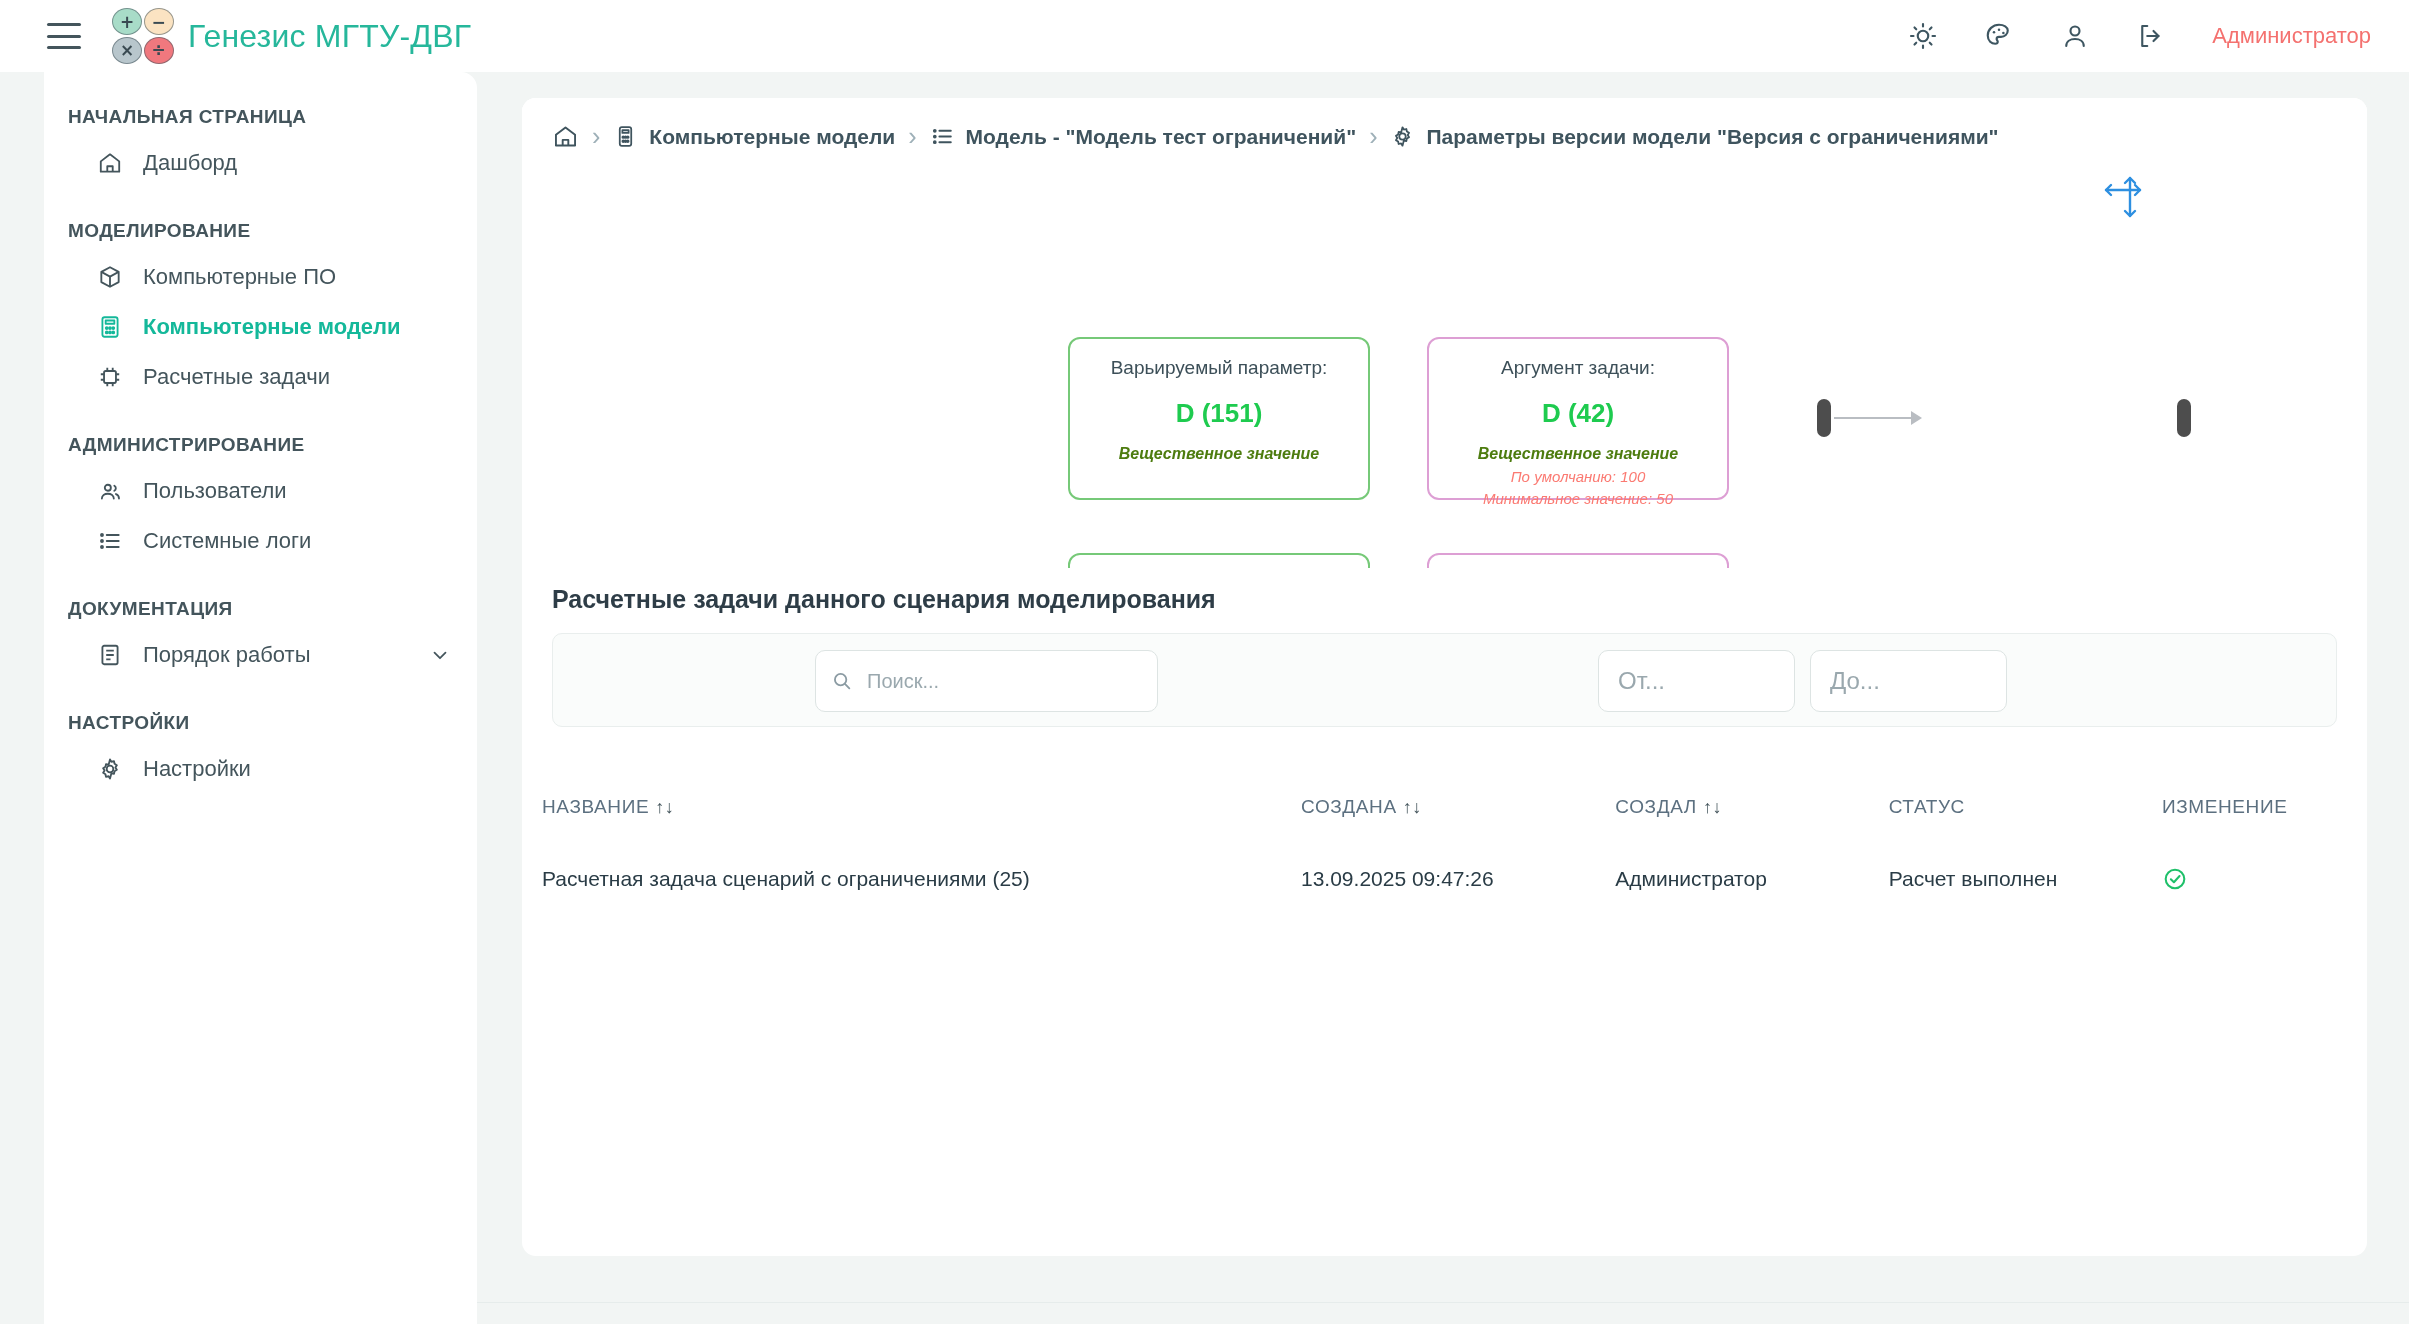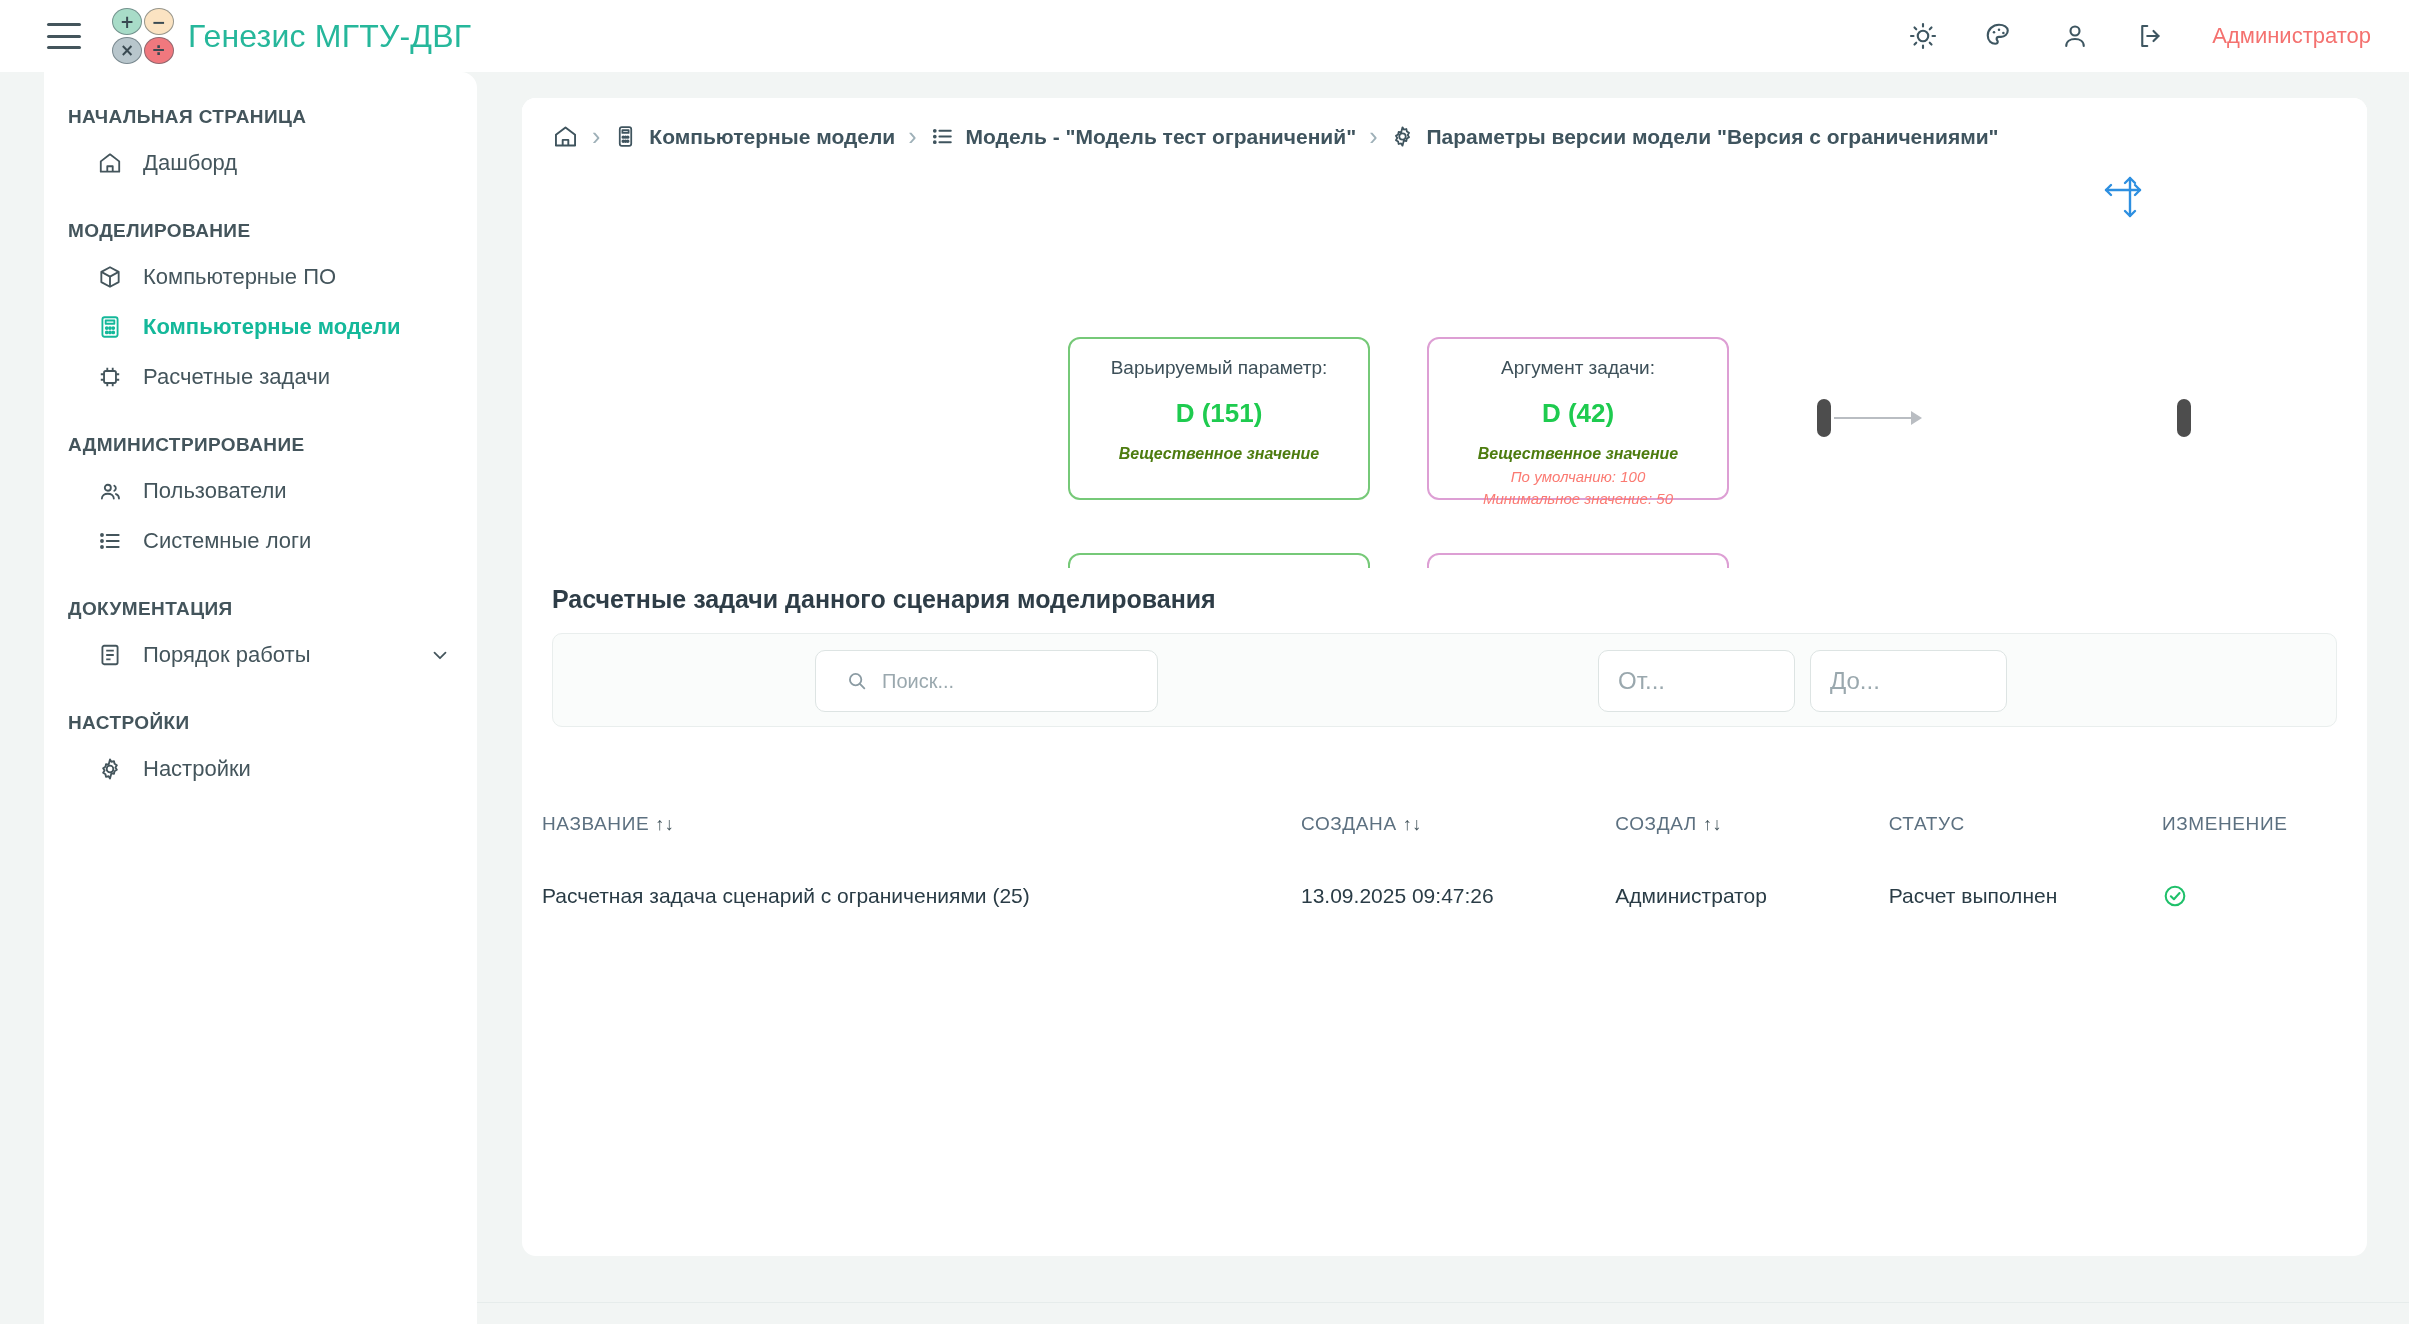--- a/index.html
+++ b/index.html
@@ -150,21 +150,21 @@
     position: absolute; left: 30px; top: 487px;
     font-size: 25px; font-weight: 700; color: #2e3d47;
   }
   .filter-card {
     position: absolute; left: 30px; top: 535px; width: 1785px; height: 94px;
     background: #fafcfb; border: 1px solid #e9eeed; border-radius: 10px;
   }
   .search-box {
     position: absolute; left: 262px; top: 16px; width: 343px; height: 62px;
     border: 1px solid #dde4e3; border-radius: 10px; background: #fff;
-    display: flex; align-items: center; padding-left: 30px; gap: 14px;
+    display: flex; align-items: center; padding-left: 15px; gap: 14px;
   }
   .search-ic { width: 22px; height: 22px; color: #8b9ba3; flex: 0 0 22px; }
   .search-box input {
     border: 0; outline: 0; font-size: 20px; color: #37474f;
     background: transparent; width: 255px;
     font-family: "Liberation Sans", sans-serif;
   }
   .search-box input::placeholder { color: #9aa8ae; }
   .range-box {
     position: absolute; top: 16px; height: 62px;
@@ -173,21 +173,21 @@
   }
   .range-box input {
     border: 0; outline: 0; font-size: 24px; color: #37474f;
     background: transparent; width: 160px;
     font-family: "Liberation Sans", sans-serif;
   }
   .range-box input::placeholder { color: #9aa8ae; }
   .range-from { left: 1045px; width: 197px; }
   .range-to   { left: 1257px; width: 197px; }
 
-  table.tasks { position: absolute; left: 0; top: 697px; width: 100%; border-collapse: collapse; }
+  table.tasks { position: absolute; left: 0; top: 680px; width: 100%; border-collapse: collapse; }
   table.tasks th {
     text-align: left; font-size: 19px; font-weight: 400; color: #5c7080;
     letter-spacing: .6px; padding: 18px 0 18px 0; text-transform: uppercase;
   }
   table.tasks th .sort { margin-left: 6px; color: #44555c; font-size: 18px; }
   table.tasks td { font-size: 21px; color: #2a3c46; padding: 30px 0 30px 0; vertical-align: middle; }
   td.status { color: #7b8e99; font-size: 20px; }
   .col-name   { padding-left: 20px !important; width: 570px; }
   .col-date   { width: 230px; }
   .col-author { width: 200px; }

